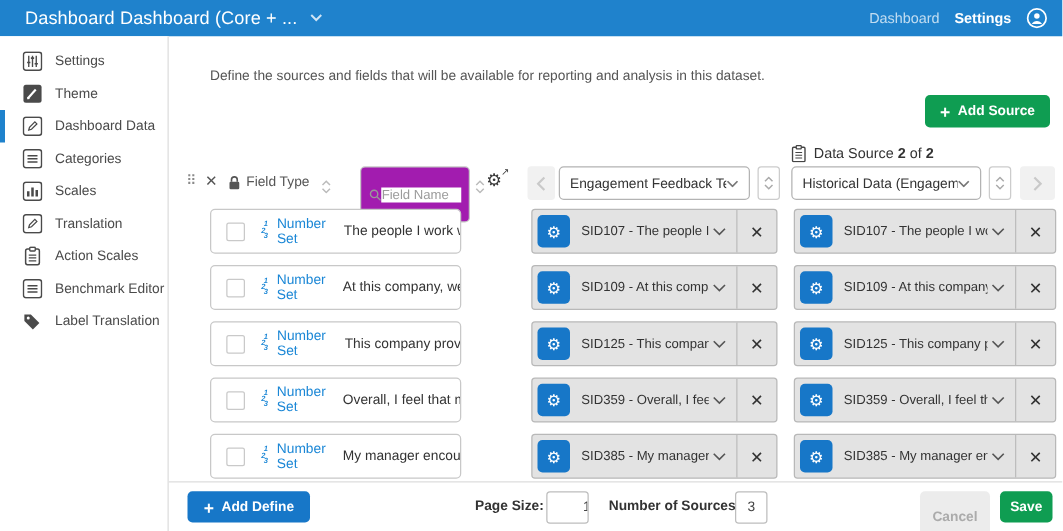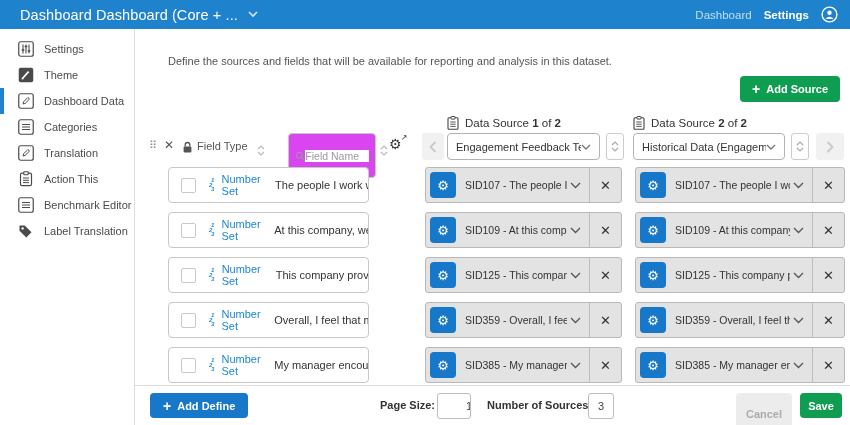--- a/index.html
+++ b/index.html
@@ -42,21 +42,21 @@
               font-size:11.5px; color:#333; }
   .src-head b { font-weight:700; }
   .thead { position:absolute; top:104px; left:0; right:0; height:27px; }
   .thead > * { position:absolute; top:0; }
   .drag { left:14px; top:7px; font-size:11px; color:#8a8a8a; letter-spacing:-1px; cursor:grab; line-height:1; }
   .hx { left:29px; top:6px; font-size:12px; color:#555; cursor:pointer; line-height:1; }
   .lock { left:47px; top:7px; }
   .col-label { left:62px; top:7px; font-size:11px; color:#555; cursor:pointer; }
   .sortc { top:9px; }
   .search { left:153px; top:0; width:88px; height:45px; border:1px solid #c6c6c6; border-radius:4px;
-            background:#d946ef; display:flex; align-items:center; padding:0 6px; gap:0; }
+            background:#a21caf; display:flex; align-items:center; padding:0 6px; gap:0; }
   .search input { border:none; outline:none; width:100%; font-family:inherit; font-size:10.5px; color:#555; }
   .search input::placeholder { color:#9b9b9b; }
   .gear-adv { left:254px; top:4px; font-size:14px; color:#3a3a3a; cursor:pointer; line-height:1; }
   .gear-adv .arr { position:absolute; top:-3px; right:-6px; font-size:8px; font-style:normal; color:#3a3a3a; }
   .pager { width:22px; height:27px; background:#f1f1f1; border-radius:3px; display:inline-flex;
            align-items:center; justify-content:center; cursor:default; }
   .dropdown { height:27px; background:#fff; border:1px solid #b3b3b3; border-radius:4px;
               display:flex; align-items:center; padding:0 8px; cursor:pointer; }
   .dd-label { flex:1; font-size:11px; color:#333; white-space:nowrap; overflow:hidden; }
   .mini-sort { width:18px; height:27px; background:#fff; border:1px solid #ccc; border-radius:3px;
@@ -156,34 +156,45 @@
             <rect x="0.75" y="0.75" width="14.5" height="14.5" rx="2" fill="none" stroke="#4a4a4a" stroke-width="1.2"></rect>
             <path d="M4 5.5h8M4 8h8M4 10.5h8" stroke="#4a4a4a" stroke-width="1.2"></path>
           </svg>
       </span>
       <span>Categories</span>
     </div>
     <div class="side-item">
       <span class="sic">
         <svg width="16" height="16" viewBox="0 0 16 16">
             <rect x="0.75" y="0.75" width="14.5" height="14.5" rx="2" fill="none" stroke="#4a4a4a" stroke-width="1.2"></rect>
+            <rect x="3.6" y="8" width="2" height="4.2" fill="#4a4a4a"></rect>
+            <rect x="7" y="5" width="2" height="7.2" fill="#4a4a4a"></rect>
+            <rect x="10.4" y="7" width="2" height="5.2" fill="#4a4a4a"></rect>
+          </svg>
+      </span>
+      <span>Scales</span>
+    </div>
+    <div class="side-item">
+      <span class="sic">
+        <svg width="16" height="16" viewBox="0 0 16 16">
+            <rect x="0.75" y="0.75" width="14.5" height="14.5" rx="2" fill="none" stroke="#4a4a4a" stroke-width="1.2"></rect>
             <path d="M5 11l.6-2.2 4.3-4.3 1.6 1.6-4.3 4.3L5 11z" fill="none" stroke="#4a4a4a" stroke-width="1"></path>
           </svg>
       </span>
       <span>Translation</span>
     </div>
     <div class="side-item">
       <span class="sic">
         <svg width="16" height="16" viewBox="0 0 16 16">
             <rect x="2.5" y="2.2" width="11" height="12.5" rx="1.5" fill="none" stroke="#4a4a4a" stroke-width="1.2"></rect>
             <rect x="5.8" y="0.8" width="4.4" height="3" rx="0.6" fill="#fff" stroke="#4a4a4a" stroke-width="1.1"></rect>
             <path d="M5 7h6M5 9.3h6M5 11.6h6" stroke="#4a4a4a" stroke-width="1"></path>
           </svg>
       </span>
-      <span>Action This</span>
+      <span>Action Scales</span>
     </div>
     <div class="side-item">
       <span class="sic">
         <svg width="16" height="16" viewBox="0 0 16 16">
             <rect x="0.75" y="0.75" width="14.5" height="14.5" rx="2" fill="none" stroke="#4a4a4a" stroke-width="1.2"></rect>
             <path d="M4 5.5h8M4 8h8M4 10.5h8" stroke="#4a4a4a" stroke-width="1.2"></path>
           </svg>
       </span>
       <span>Benchmark Editor</span>
     </div>
@@ -199,28 +210,20 @@
   </aside>
 
   <main class="content">
     <p class="desc">Define the sources and fields that will be available for reporting and analysis in this dataset.</p>
 
     <button class="btn btn-green add-source">
       <span class="plus">+</span>
       <span>Add Source</span>
     </button>
 
-    <div class="src-head" style="left:312px">
-      <svg width="12" height="14" viewBox="0 0 12 14">
-          <rect x="1" y="1.8" width="10" height="11.5" rx="1" fill="none" stroke="#444" stroke-width="1.1"></rect>
-          <rect x="4" y="0.5" width="4" height="2.6" rx="0.5" fill="#fff" stroke="#444" stroke-width="1"></rect>
-          <path d="M3.3 6h5.4M3.3 8.2h5.4M3.3 10.4h5.4" stroke="#444" stroke-width="0.9"></path>
-        </svg>
-      <span><span>Data Source</span> <b>1</b> <span>of</span> <b>2</b></span>
-    </div>
     <div class="src-head" style="left:498px">
       <svg width="12" height="14" viewBox="0 0 12 14">
           <rect x="1" y="1.8" width="10" height="11.5" rx="1" fill="none" stroke="#444" stroke-width="1.1"></rect>
           <rect x="4" y="0.5" width="4" height="2.6" rx="0.5" fill="#fff" stroke="#444" stroke-width="1"></rect>
           <path d="M3.3 6h5.4M3.3 8.2h5.4M3.3 10.4h5.4" stroke="#444" stroke-width="0.9"></path>
         </svg>
       <span><span>Data Source</span> <b>2</b> <span>of</span> <b>2</b></span>
     </div>
 
     <div class="thead">

